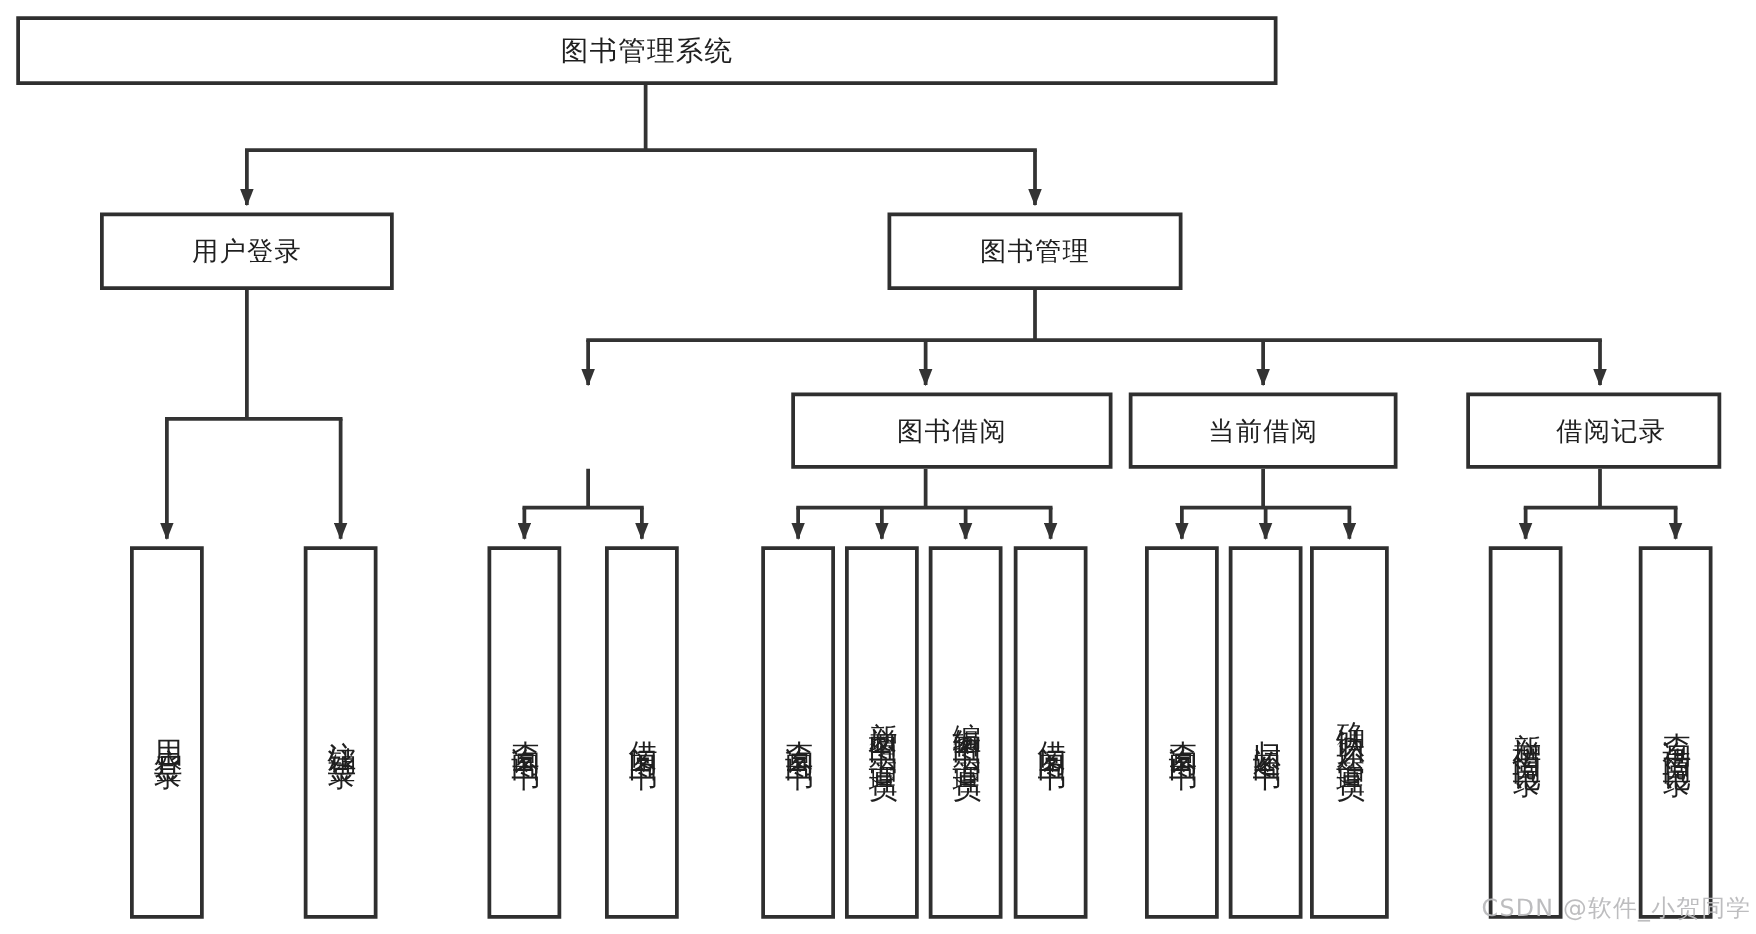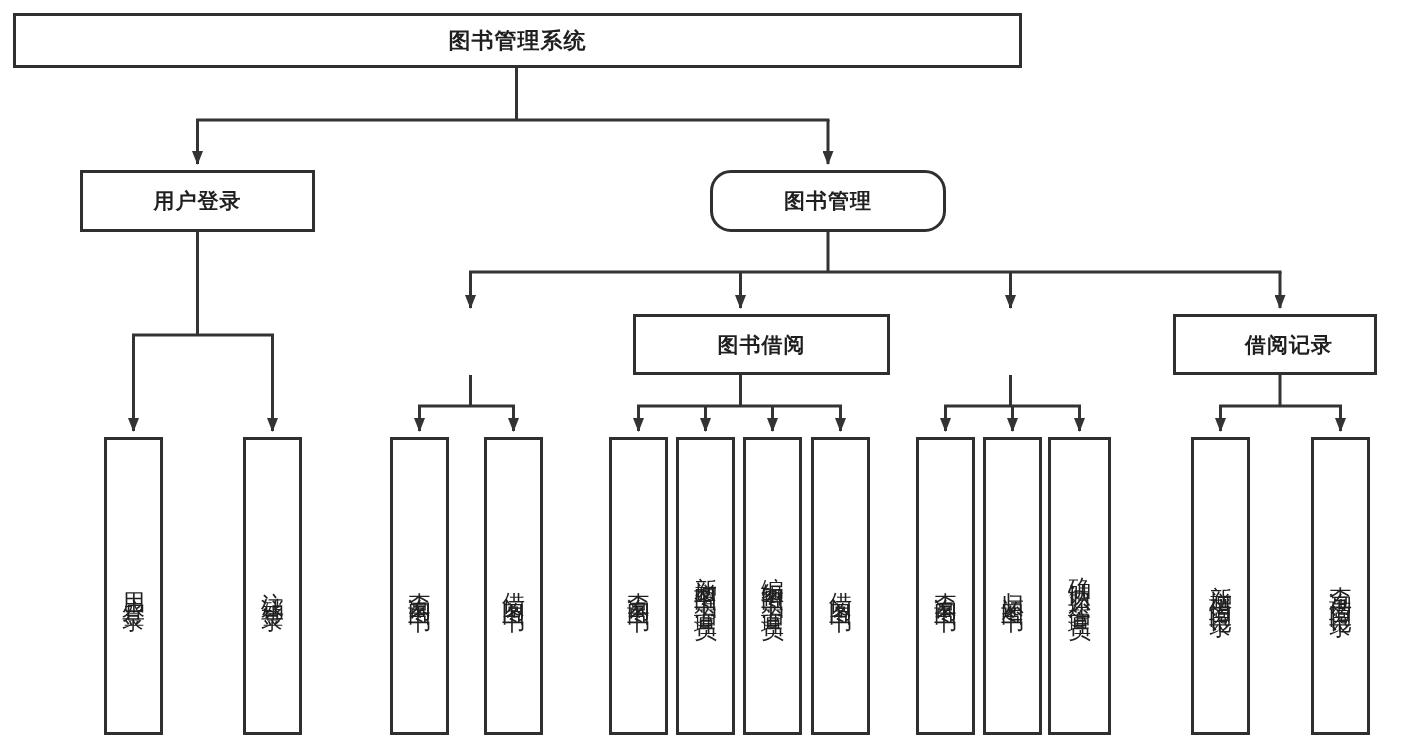--- a/index.html
+++ b/index.html
@@ -15,21 +15,21 @@
   .box {
     position: absolute;
     background: #ffffff;
     border: 3px solid #2f2f2f;
     box-sizing: border-box;
     display: flex;
     align-items: center;
     justify-content: center;
     color: #1f1f1f;
   }
-  .hbox { font-size: 21px; letter-spacing: 1px; font-weight: bold; }
+  .hbox { font-size: 21px; letter-spacing: 1px; }
   .rootbox { font-size: 22px; }
   .vbox span {
     writing-mode: vertical-rl;
     text-orientation: mixed;
     font-size: 23px;
     letter-spacing: 6px;
     line-height: 1;
     white-space: nowrap;
   }
   .watermark {
@@ -94,23 +94,24 @@
       <path d="M1280 375 V406"></path>
       <path d="M1220.5 406 H1340.5" stroke-linecap="square"></path>
       <path d="M1220.5 406 V431" marker-end="url(#arrow)"></path>
       <path d="M1340.5 406 V431" marker-end="url(#arrow)"></path>
     </g>
   </svg>
 
   <div class="box hbox rootbox" style="left:13px; top:13px; width:1009px; height:55px;">图书管理系统</div>
 
   <div class="box hbox" style="left:80px; top:170px; width:235px; height:62px;">用户登录</div>
-  <div class="box hbox" style="left:710px; top:170px; width:236px; height:62px;border-radius:21px;">图书管理</div>
+  <div class="box hbox" style="left:710px; top:170px; width:236px; height:62px;">图书管理</div>
 
   <div class="box hbox" style="left:633px; top:314px; width:257px; height:61px;">图书借阅</div>
+  <div class="box hbox" style="left:903px; top:314px; width:215px; height:61px;">当前借阅</div>
   <div class="box hbox" style="left:1173px; top:314px; width:204px; height:61px;padding-left:28px;">借阅记录</div>
 
   <div class="box vbox" style="left:104px; top:437px; width:59px; height:298px;">
     <span>用户登录</span>
   </div>
   <div class="box vbox" style="left:243px; top:437px; width:59px; height:298px;">
     <span>注销登录</span>
   </div>
 
   <div class="box vbox" style="left:390px; top:437px; width:59px; height:298px;">
@@ -143,14 +144,15 @@
     <span>确认归还（管理员）</span>
   </div>
 
   <div class="box vbox" style="left:1191px; top:437px; width:59px; height:298px;">
     <span>新增借阅记录</span>
   </div>
   <div class="box vbox" style="left:1311px; top:437px; width:59px; height:298px;">
     <span>查询借阅记录</span>
   </div>
 
+  <div class="watermark">CSDN @软件_小贺同学</div>
 
 </div>
 
 </body></html>

